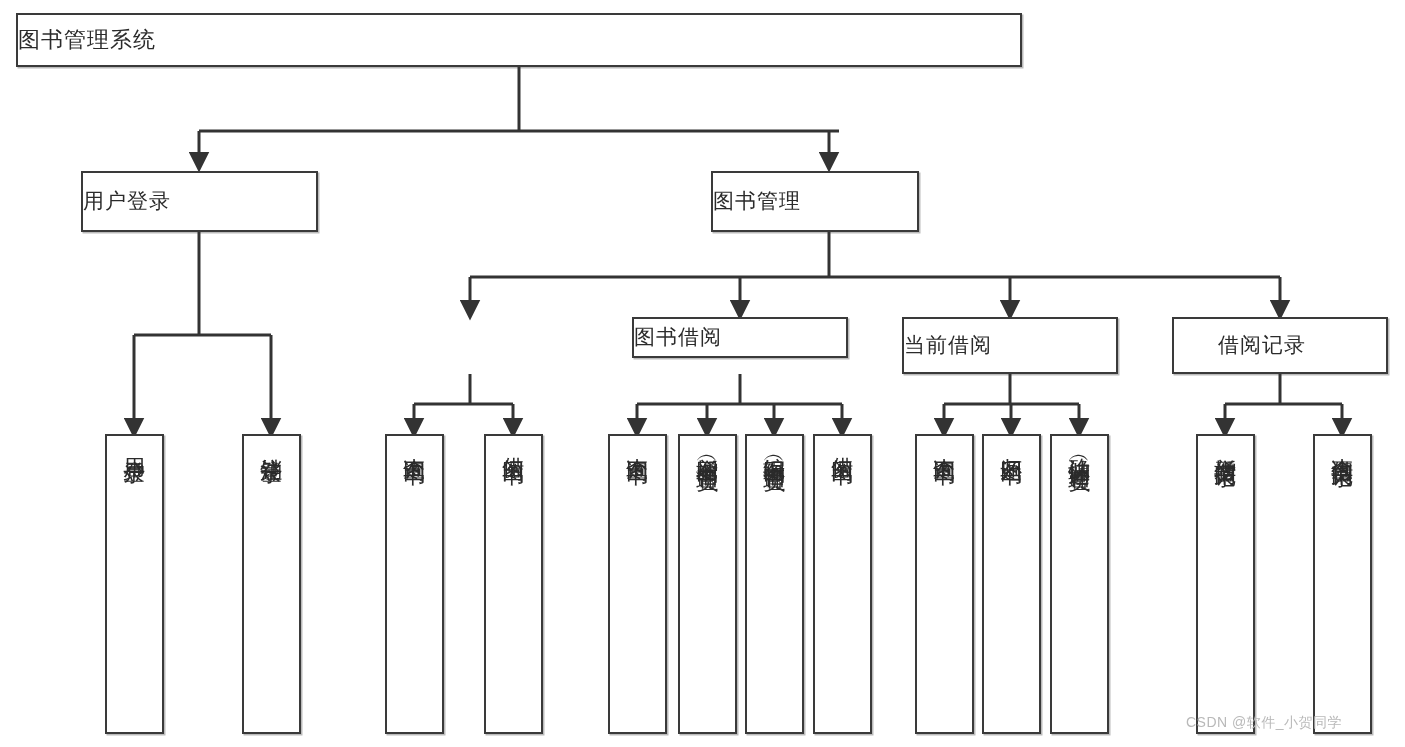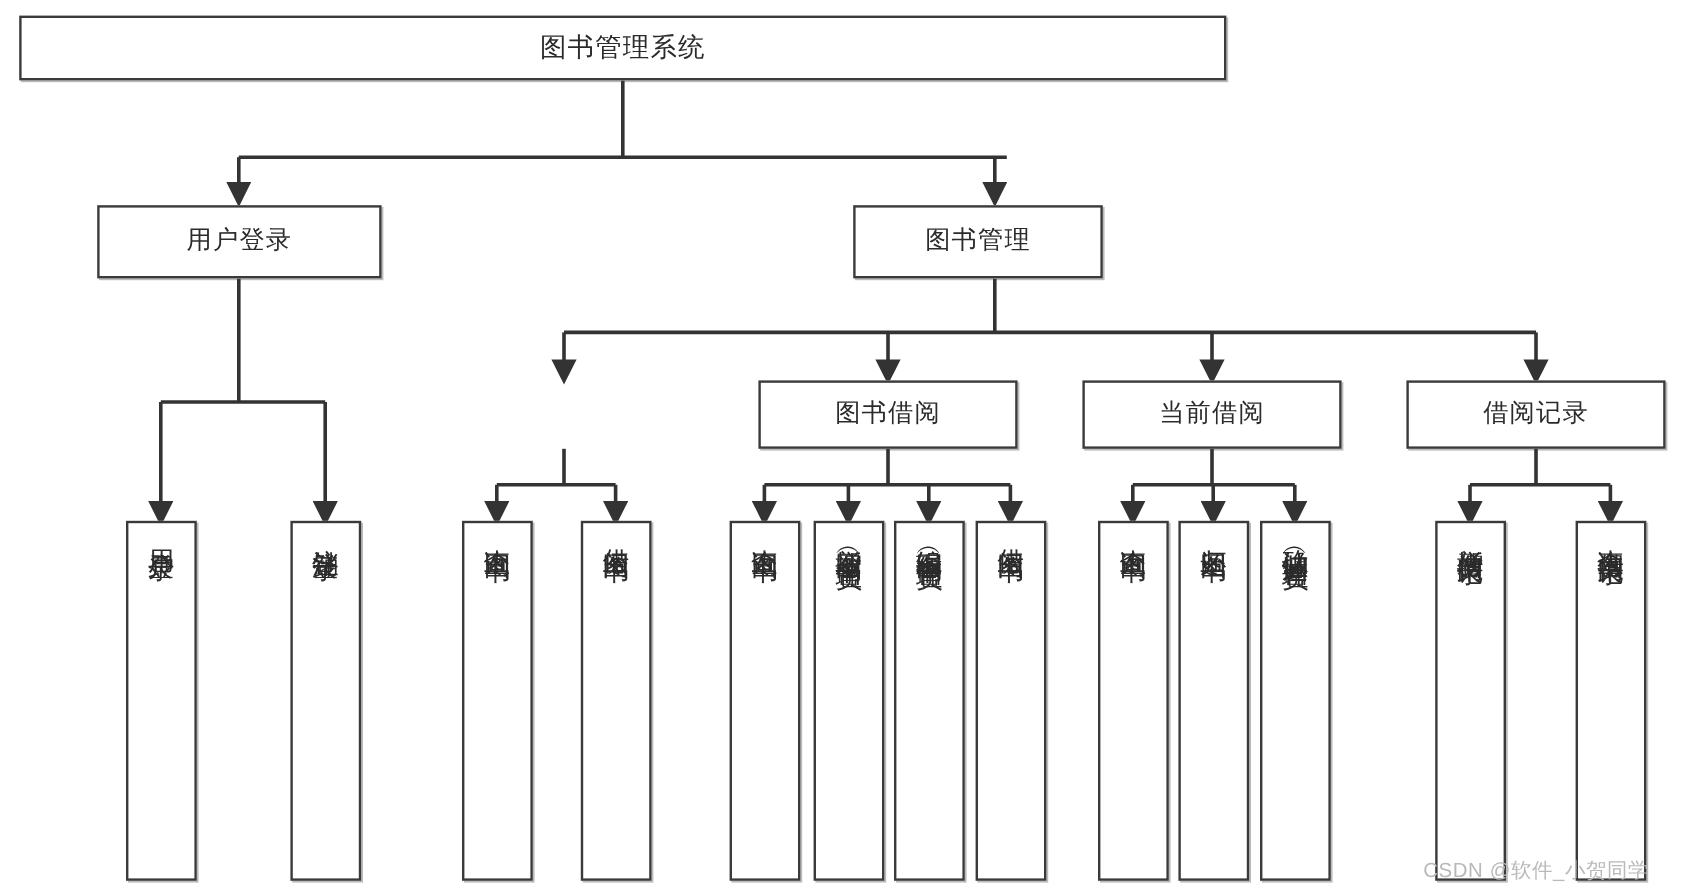--- a/index.html
+++ b/index.html
@@ -25,21 +25,20 @@
     height: 747px;
     pointer-events: none;
   }
   .node {
     position: absolute;
     box-sizing: border-box;
     border: 2px solid #3a3a3a;
     background: #ffffff;
     display: flex;
     align-items: center;
-    justify-content: center;
     color: #2b2b2b;
     box-shadow: 1.5px 1.5px 0 rgba(60,60,60,0.35);
   }
   .node .lbl {
     display: block;
     text-align: center;
     line-height: 1.08;
     color: #2b2b2b;
   }
   
@@ -61,21 +60,21 @@
     font-size: 22px;
     line-height: 1.16;
     letter-spacing: 2px;
     height: auto;
     max-height: 290px;
   }
   .watermark {
     position: absolute;
     left: 1186px;
     top: 714px;
-    font-size: 17px;
+    font-size: 14px;
     color: #b9b9b9;
     white-space: nowrap;
     letter-spacing: 0.5px;
   }
 </style>
 </head>
 <body>
 
 <div id="canvas">
 
@@ -133,27 +132,27 @@
     <span class="lbl">图书管理系统</span>
   </div>
 
   <div class="node h" style="left:81px; top:171px; width:237px; height:61px;">
     <span class="lbl">用户登录</span>
   </div>
   <div class="node h" style="left:711px; top:171px; width:208px; height:61px;">
     <span class="lbl">图书管理</span>
   </div>
 
-  <div class="node h" style="left:632px; top:317px; width:216px; height:57px;">
+  <div class="node h" style="left:632px; top:317px; width:216px; height:41px;">
     <span class="lbl">图书借阅</span>
   </div>
   <div class="node h" style="left:902px; top:317px; width:216px; height:57px;">
     <span class="lbl">当前借阅</span>
   </div>
-  <div class="node h" style="left:1172px; top:317px; width:216px; height:57px;">
+  <div class="node h" style="left:1172px; top:317px; width:216px; height:57px;padding-left:44px;">
     <span class="lbl">借阅记录</span>
   </div>
 
   <div class="node v" style="left:105px; top:434px; width:59px; height:300px;">
     <span class="lbl">用户登录</span>
   </div>
   <div class="node v" style="left:242px; top:434px; width:59px; height:300px;">
     <span class="lbl">注销登录</span>
   </div>
 

